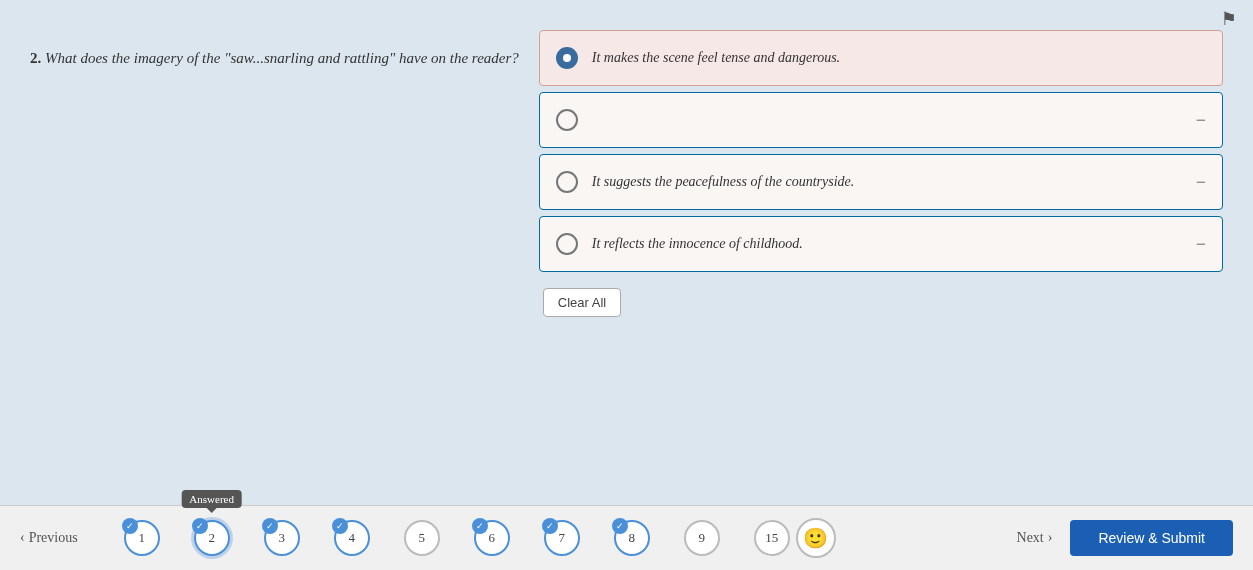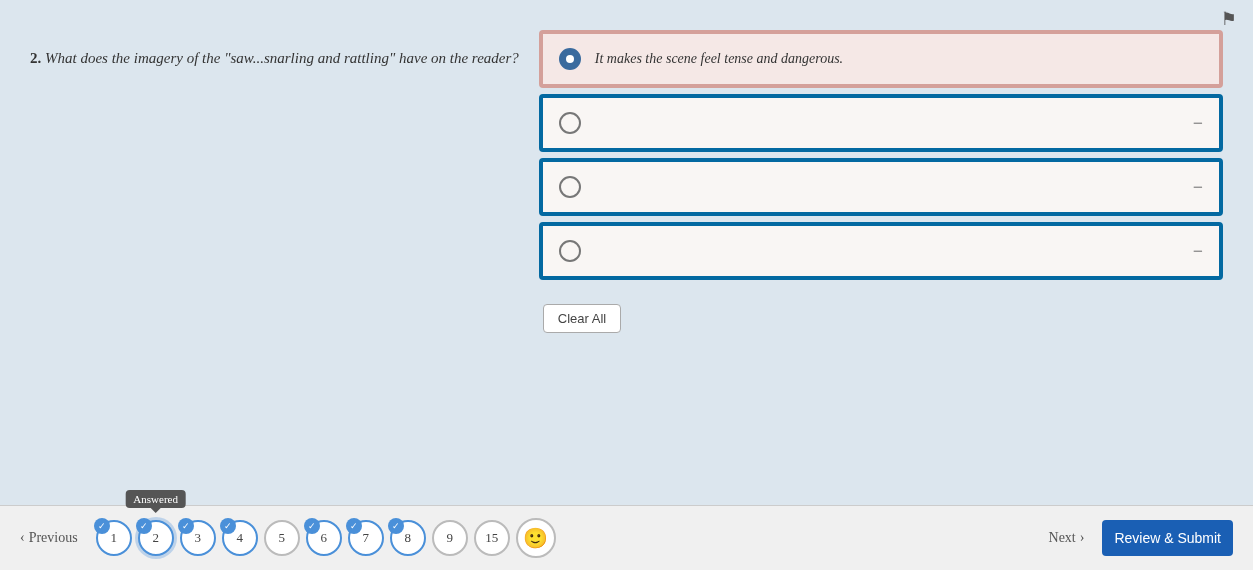--- a/index.html
+++ b/index.html
@@ -60,21 +60,21 @@
     .answers-panel {
       flex: 1;
       display: flex;
       flex-direction: column;
       gap: 6px;
       margin-top: 10px;
     }
 
     .answer-option {
       background: #f9f6f4;
-      border: 4px solid #0369a1;
+      border: 1px solid #0369a1;
       border-radius: 4px;
       padding: 14px 16px;
       display: flex;
       align-items: center;
       gap: 14px;
       cursor: pointer;
       position: relative;
       min-height: 56px;
     }
 
@@ -123,21 +123,21 @@
     }
 
     .clear-all-btn {
       background: white;
       border: 1px solid #aaa;
       border-radius: 4px;
       padding: 6px 14px;
       font-size: 13px;
       cursor: pointer;
       color: #444;
-      margin-top: 18px;
+      margin-top: 10px;
       align-self: flex-start;
       margin-left: 4px;
     }
 
     
     .bottom-nav {
       background: #f0f0f0;
       border-top: 1px solid #ccc;
       padding: 10px 20px;
       display: flex;
@@ -174,20 +174,21 @@
       border-radius: 50%;
       border: 2px solid #bbb;
       display: flex;
       align-items: center;
       justify-content: center;
       font-size: 13px;
       color: #444;
       cursor: pointer;
       background: white;
       position: relative;
+      margin-left: 28px;
     }
 
     .q-bubble.answered {
       border-color: #4a90d9;
       background: white;
     }
 
     .q-bubble.answered .check-mark {
       position: absolute;
       top: -4px;
@@ -273,21 +274,21 @@
       color: #555;
       cursor: pointer;
       margin-left: 21px;
     }
 
     .review-btn {
       background: #1a5fb4;
       color: white;
       border: none;
       border-radius: 4px;
-      padding: 10px 12px;
+      padding: 10px 28px;
       font-size: 14px;
       cursor: pointer;
       margin-left: 10px;
       white-space: nowrap;
     }
   </style>
 </head>
 <body>
 
 <div class="page-container">
@@ -310,25 +311,27 @@
           <span class="answer-text">It makes the scene feel tense and dangerous.</span>
         </div>
 
         <div class="answer-option">
           <div class="radio-circle"></div>
           <span class="minus-icon">−</span>
         </div>
 
         <div class="answer-option">
           <div class="radio-circle"></div>
+          <span class="answer-text">It suggests the peacefulness of the countryside.</span>
           <span class="minus-icon">−</span>
         </div>
 
         <div class="answer-option">
           <div class="radio-circle"></div>
+          <span class="answer-text">It reflects the innocence of childhood.</span>
           <span class="minus-icon">−</span>
         </div>
 
         <button class="clear-all-btn">Clear All</button>
 
       </div>
     </div>
 
   </div>
 

